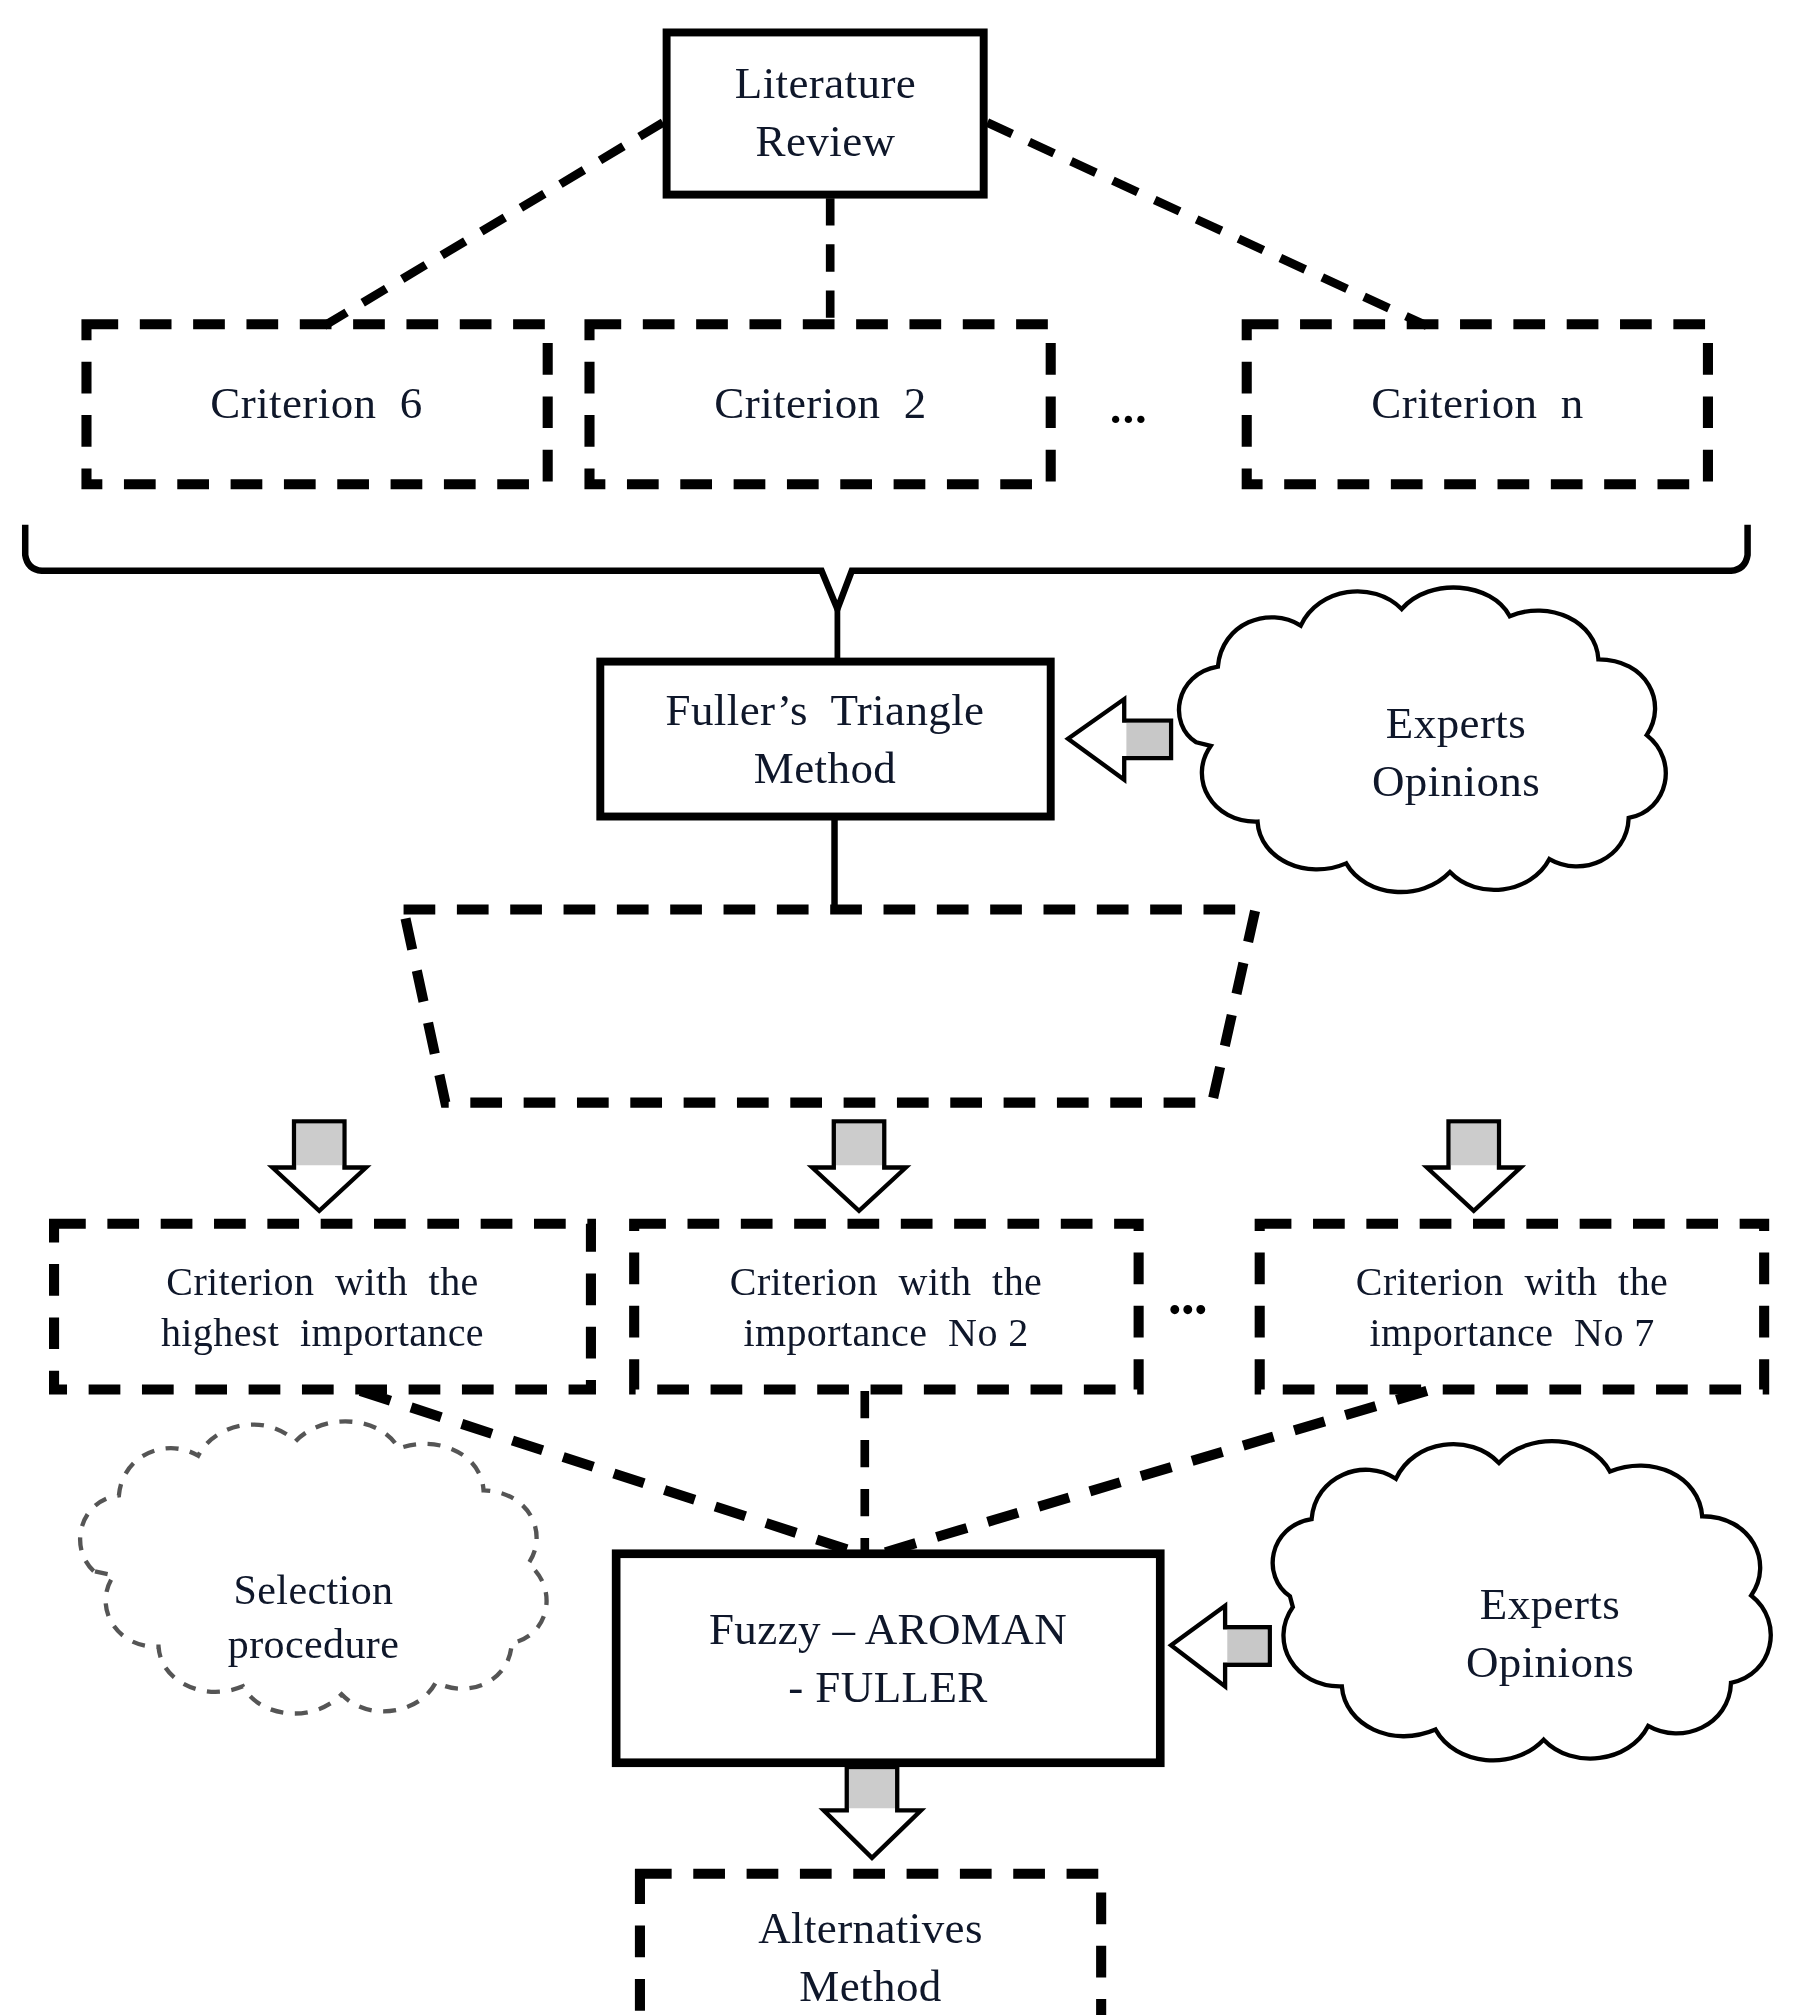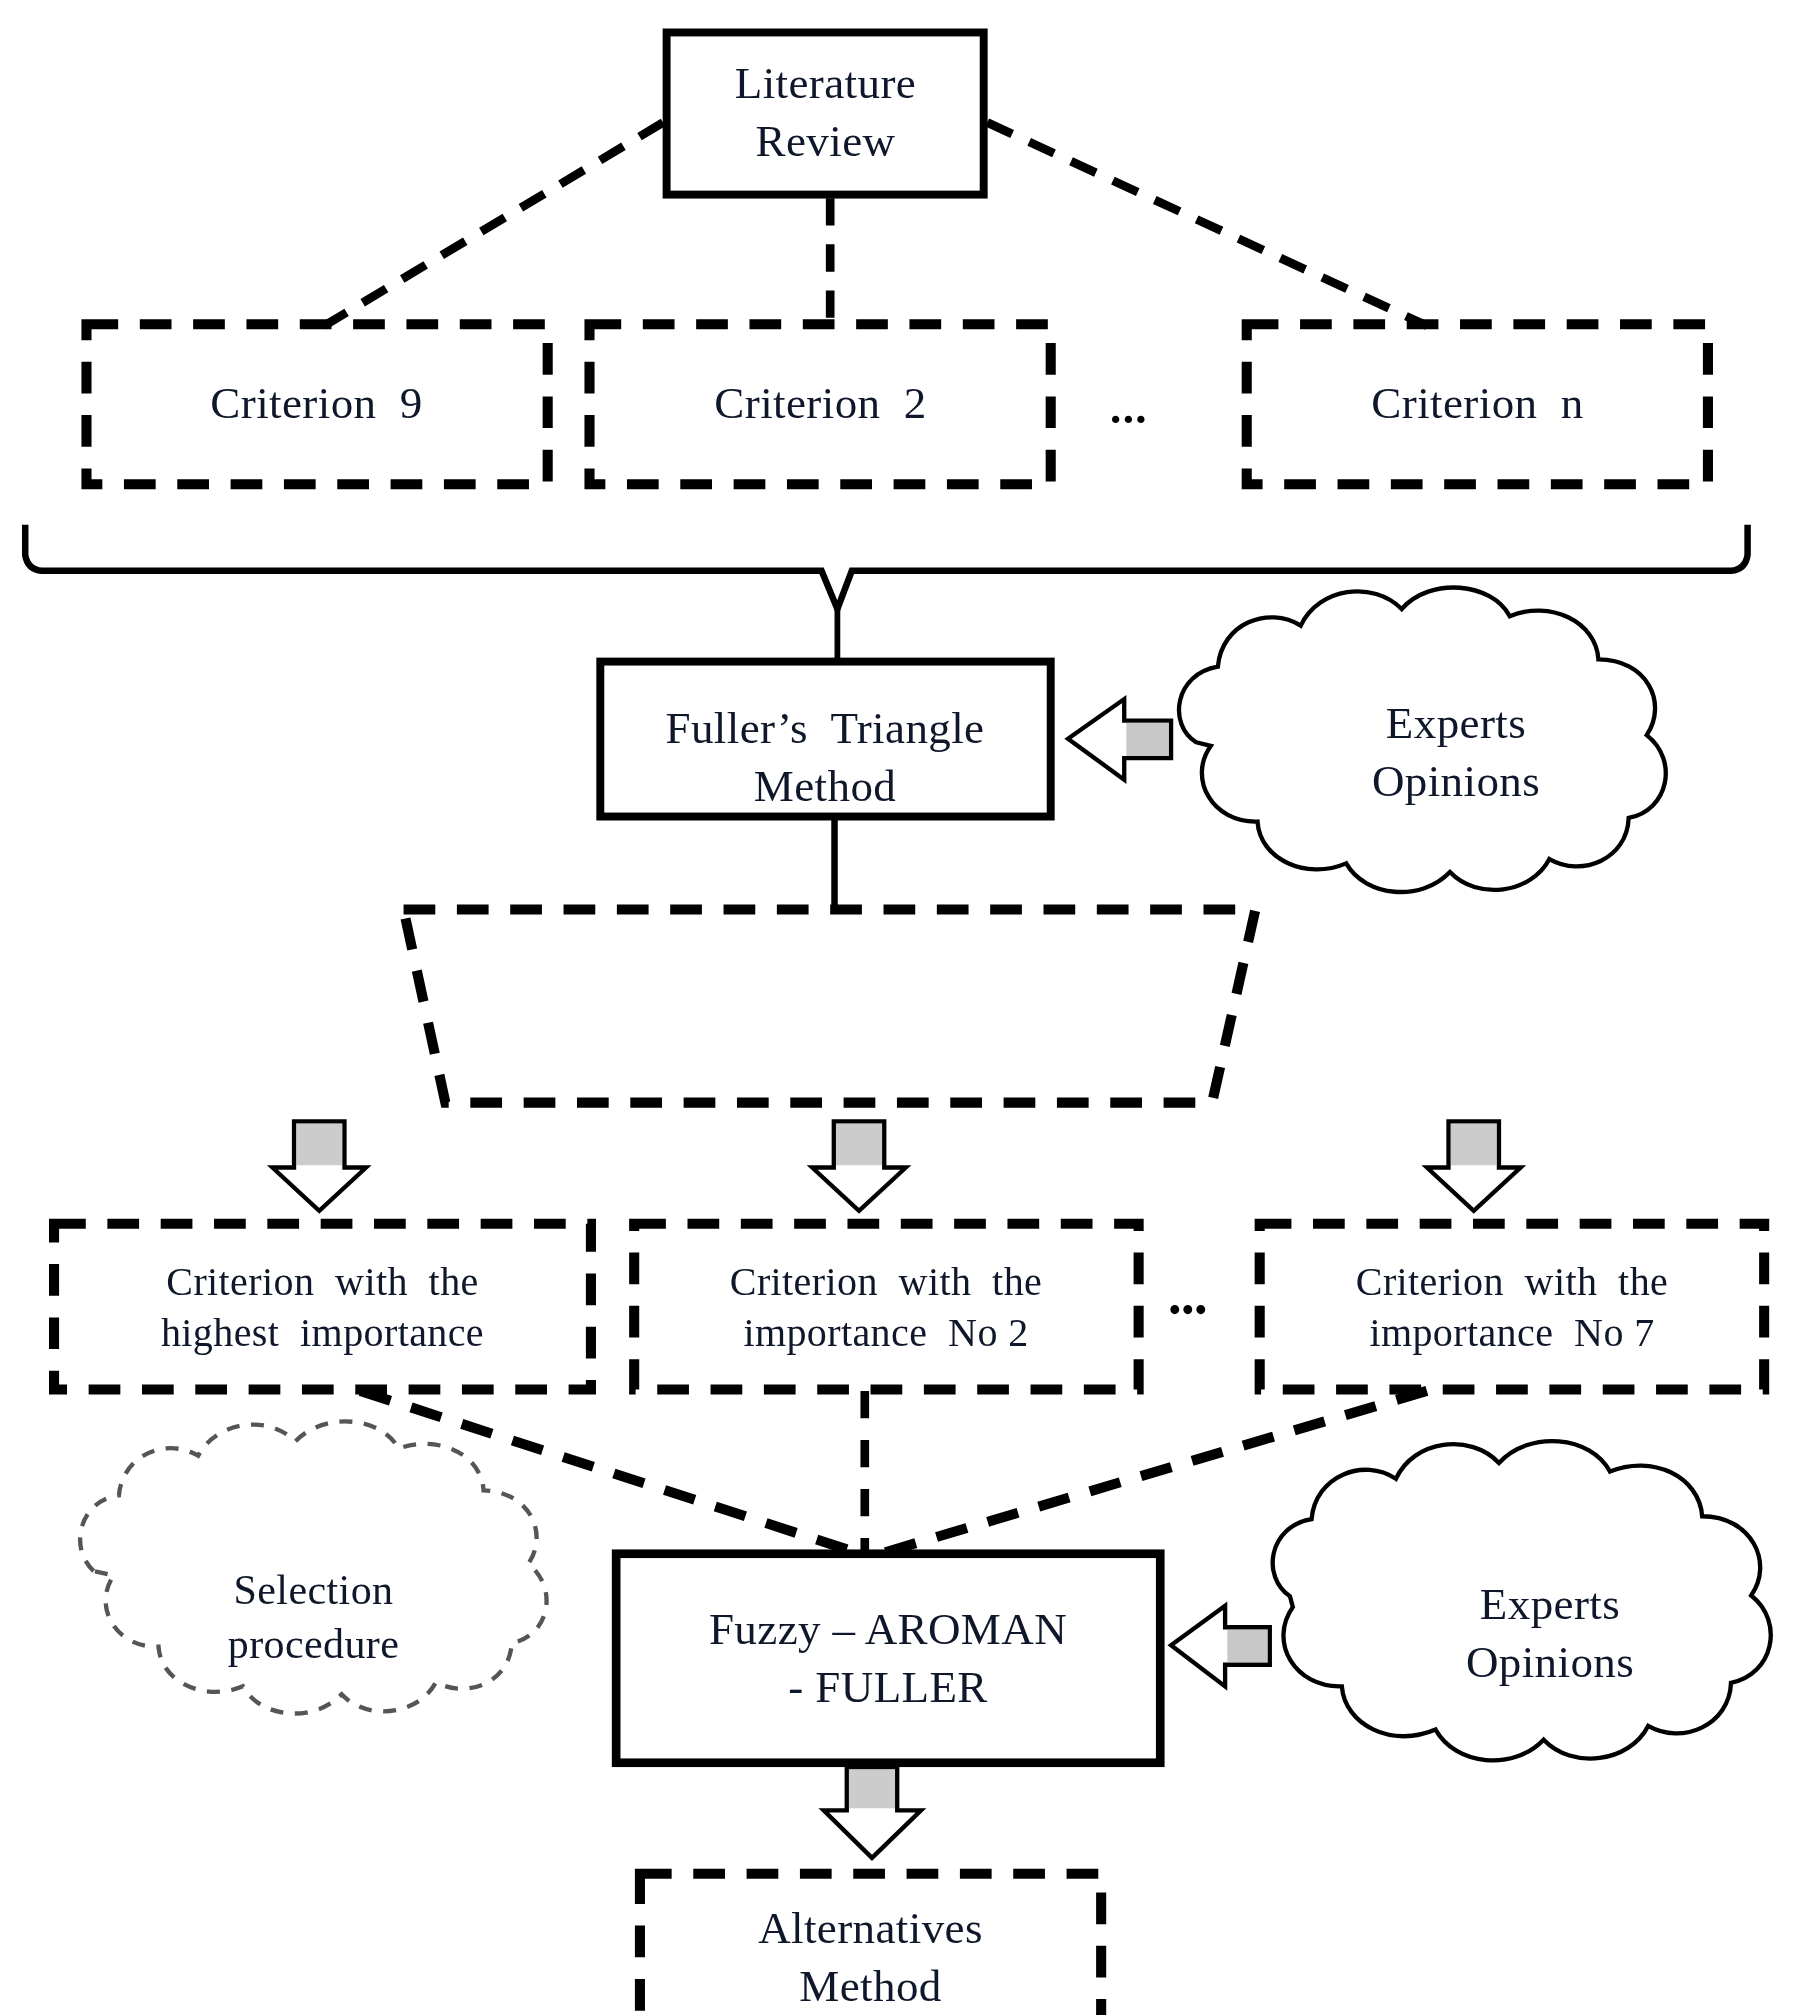--- a/index.html
+++ b/index.html
@@ -162,34 +162,34 @@
 
     <rect x="888" y="2600" width="640" height="232" fill="none" stroke="#000000" stroke-width="14" stroke-dasharray="44 30"></rect>
   </svg>
 
   <div class="node-label sz-lg" style="left:667px; top:32px; width:317px; height:162px;">
     <span class="lbl-line">Literature</span>
     <span class="lbl-line">Review</span>
   </div>
 
   <div class="node-label sz-lg" style="left:86px; top:324px; width:461px; height:160px;">
-    <span class="lbl-line">Criterion  9</span>
+    <span class="lbl-line">Criterion  6</span>
   </div>
 
   <div class="node-label sz-lg" style="left:590px; top:324px; width:461px; height:160px;">
     <span class="lbl-line">Criterion  2</span>
   </div>
 
   <div class="ellipsis-mark" style="left:1110px; top:386px;">...</div>
 
   <div class="node-label sz-lg" style="left:1247px; top:324px; width:461px; height:160px;">
     <span class="lbl-line">Criterion  n</span>
   </div>
 
-  <div class="node-label sz-lg" style="left:600px; top:680px; width:450px; height:155px;text-align:center;">
+  <div class="node-label sz-lg" style="left:600px; top:662px; width:450px; height:155px;text-align:center;">
     <span class="lbl-line">Fuller’s  Triangle</span>
     <span class="lbl-line">Method</span>
   </div>
 
   <div class="node-label sz-lg" style="left:1290px; top:670px; width:332px; height:166px;">
     <span class="lbl-line">Experts</span>
     <span class="lbl-line">Opinions</span>
   </div>
 
 

